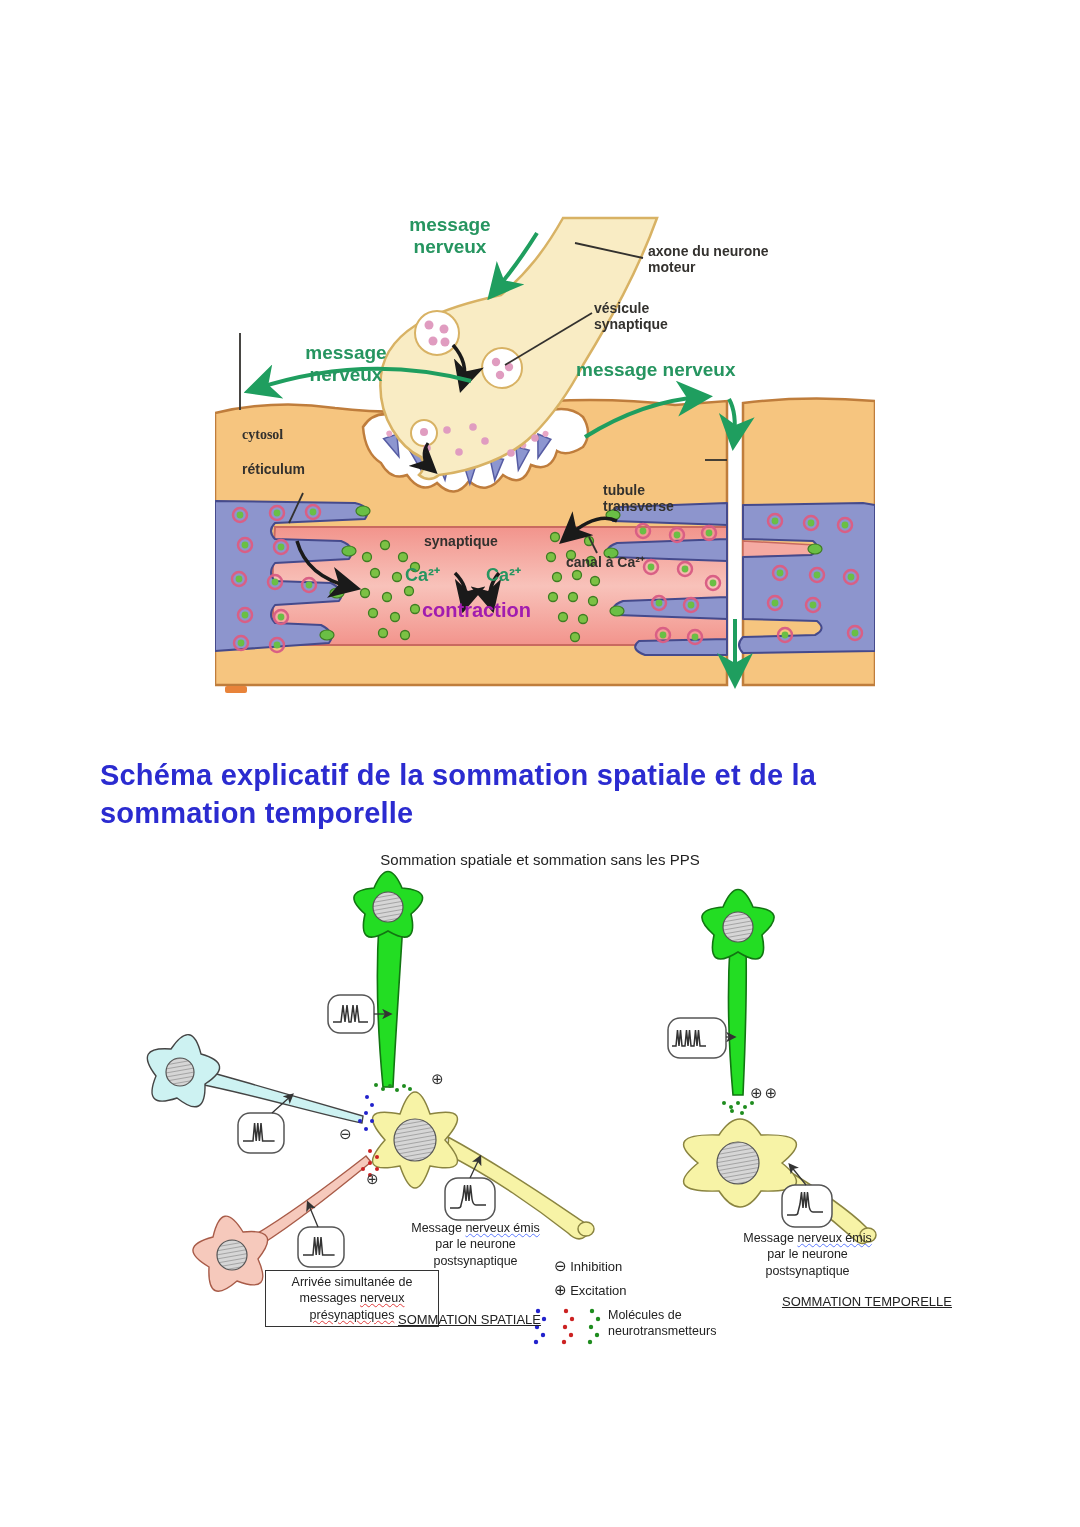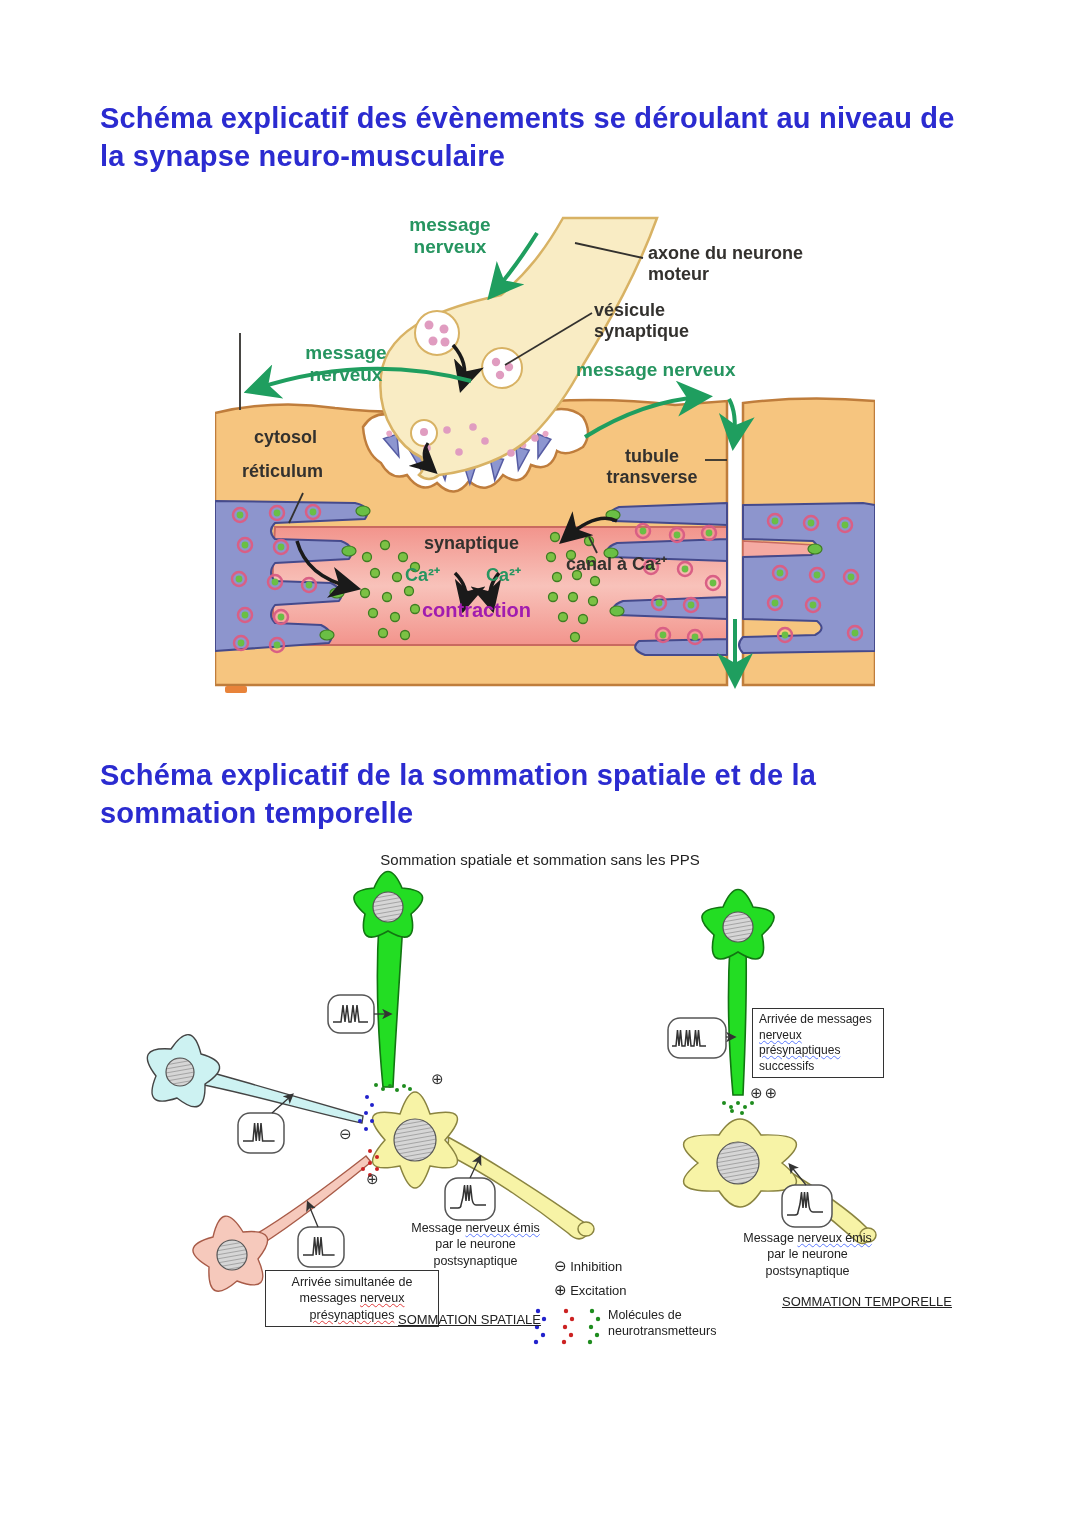--- a/index.html
+++ b/index.html
@@ -4,41 +4,40 @@
 <style>
   html,body{margin:0;padding:0;background:#ffffff;}
   .page{position:relative;width:1080px;height:1527px;background:#fff;overflow:hidden;
         font-family:"Liberation Sans",sans-serif;}
   .heading{position:absolute;left:100px;width:870px;color:#2b2bd0;font-weight:bold;
            font-size:29px;line-height:38px;letter-spacing:.2px;}
   .fig{position:absolute;}
   .fig svg{position:absolute;left:0;top:0;}
   .lbl{position:absolute;line-height:1.15;}
   
-  .f1-black{color:#33312e;font-size:18px;font-weight:600;}
+  .f1-black{color:#33312e;font-size:14px;font-weight:600;}
   .f1-green{color:#269560;font-size:19px;font-weight:700;}
   .f1-pink{color:#a21caf;font-size:20px;font-weight:700;}
-  .center{text-align:center;} .right{text-align:center;} .nowrap{white-space:nowrap;}
+  .center{text-align:center;} .right{text-align:left;margin-top:36px;} .nowrap{white-space:nowrap;}
   
   .f2-txt{color:#222;font-size:12.5px;line-height:1.3;}
   .f2-box{border:1.5px solid #333;background:#fff;padding:3px 6px;}
   .f2-caption{color:#222;font-size:13px;text-decoration:underline;white-space:nowrap;}
   .f2-sym{position:absolute;color:#333;font-size:15px;line-height:1;}
   .wavy-b{text-decoration-line:underline;text-decoration-style:wavy;
           text-decoration-color:#5b79ff;text-decoration-thickness:1px;}
   .wavy-r{text-decoration-line:underline;text-decoration-style:wavy;
           text-decoration-color:#e03b3b;text-decoration-thickness:1px;}
   .legend-row{position:absolute;color:#222;font-size:13px;}
 </style>
 </head>
 <body>
 
 <div class="page">
 
-  <div class="heading" style="top:99px;">Schéma explicatif des évènements se déroulant au niveau de la synapse neuro-musculaire</div>
 
   <div class="fig" style="left:215px;top:205px;width:660px;height:495px;">
     <svg width="660" height="495" viewBox="0 0 660 495">
       <defs>
         <marker id="ahg" markerWidth="9" markerHeight="9" refX="6" refY="4.5" orient="auto">
           <path d="M0,0 L9,4.5 L0,9 L2.5,4.5 Z" fill="#1f9e5f"></path>
         </marker>
         <marker id="ahb" markerWidth="9" markerHeight="9" refX="6" refY="4.5" orient="auto">
           <path d="M0,0 L9,4.5 L0,9 L2.5,4.5 Z" fill="#1a1a1a"></path>
         </marker>
@@ -280,21 +279,21 @@
       </g>
 
       <rect x="10" y="481" width="22" height="7" rx="2" fill="#e8833a"></rect>
     </svg>
 
     <div class="lbl f1-green center" style="left:180px;top:9px;width:110px;">message nerveux</div>
     <div class="lbl f1-black" style="left:433px;top:38px;width:165px;">axone du neurone moteur</div>
     <div class="lbl f1-black" style="left:379px;top:95px;width:105px;">vésicule synaptique</div>
     <div class="lbl f1-green center" style="left:76px;top:137px;width:110px;">message nerveux</div>
     <div class="lbl f1-green nowrap" style="left:361px;top:154px;">message nerveux</div>
-    <div class="lbl f1-black" style="left:39px;top:222px;">cytosol</div>
+    <div class="lbl f1-black" style="left:27px;top:222px;font-family:Liberation Serif, serif;">cytosol</div>
     <div class="lbl f1-black" style="left:27px;top:256px;">réticulum</div>
     <div class="lbl f1-black right" style="left:388px;top:241px;width:98px;">tubule transverse</div>
     <div class="lbl f1-black nowrap" style="left:209px;top:328px;font-weight:700;">synaptique</div>
     <div class="lbl f1-green nowrap" style="left:190px;top:360px;font-size:18px;">Ca²⁺</div>
     <div class="lbl f1-green nowrap" style="left:271px;top:360px;font-size:18px;">Ca²⁺</div>
     <div class="lbl f1-pink nowrap" style="left:207px;top:394px;">contraction</div>
     <div class="lbl f1-black nowrap" style="left:351px;top:349px;font-weight:700;">canal à Ca²⁺</div>
   </div>
 
   <div class="heading" style="top:756px;">Schéma explicatif de la sommation spatiale et de la sommation temporelle</div>
@@ -465,25 +464,20 @@
     </div>
     <div class="legend-row" style="left:434px;top:436px;">
       <span style="font-size:15px;">⊕</span>
       <span>Excitation</span>
     </div>
     <div class="legend-row" style="left:488px;top:462px;font-size:12.5px;line-height:1.3;">
       <div>Molécules de</div>
       <div>neurotransmetteurs</div>
     </div>
 
-    <div class="lbl f2-box f2-txt" style="left:632px;top:163px;width:118px;font-size:12px;">
-      <div><span>Arrivée de messages</span></div>
-      <div><span class="wavy-b">nerveux présynaptiques</span></div>
-      <div><span>successifs</span></div>
-    </div>
 
     <div class="lbl f2-txt center" style="left:600px;top:385px;width:175px;">
       <div><span>Message </span><span class="wavy-b">nerveux émis</span></div>
       <div><span>par le neurone</span></div>
       <div><span>postsynaptique</span></div>
     </div>
 
     <div class="lbl f2-caption" style="left:662px;top:450px;">SOMMATION TEMPORELLE</div>
   </div>
 

